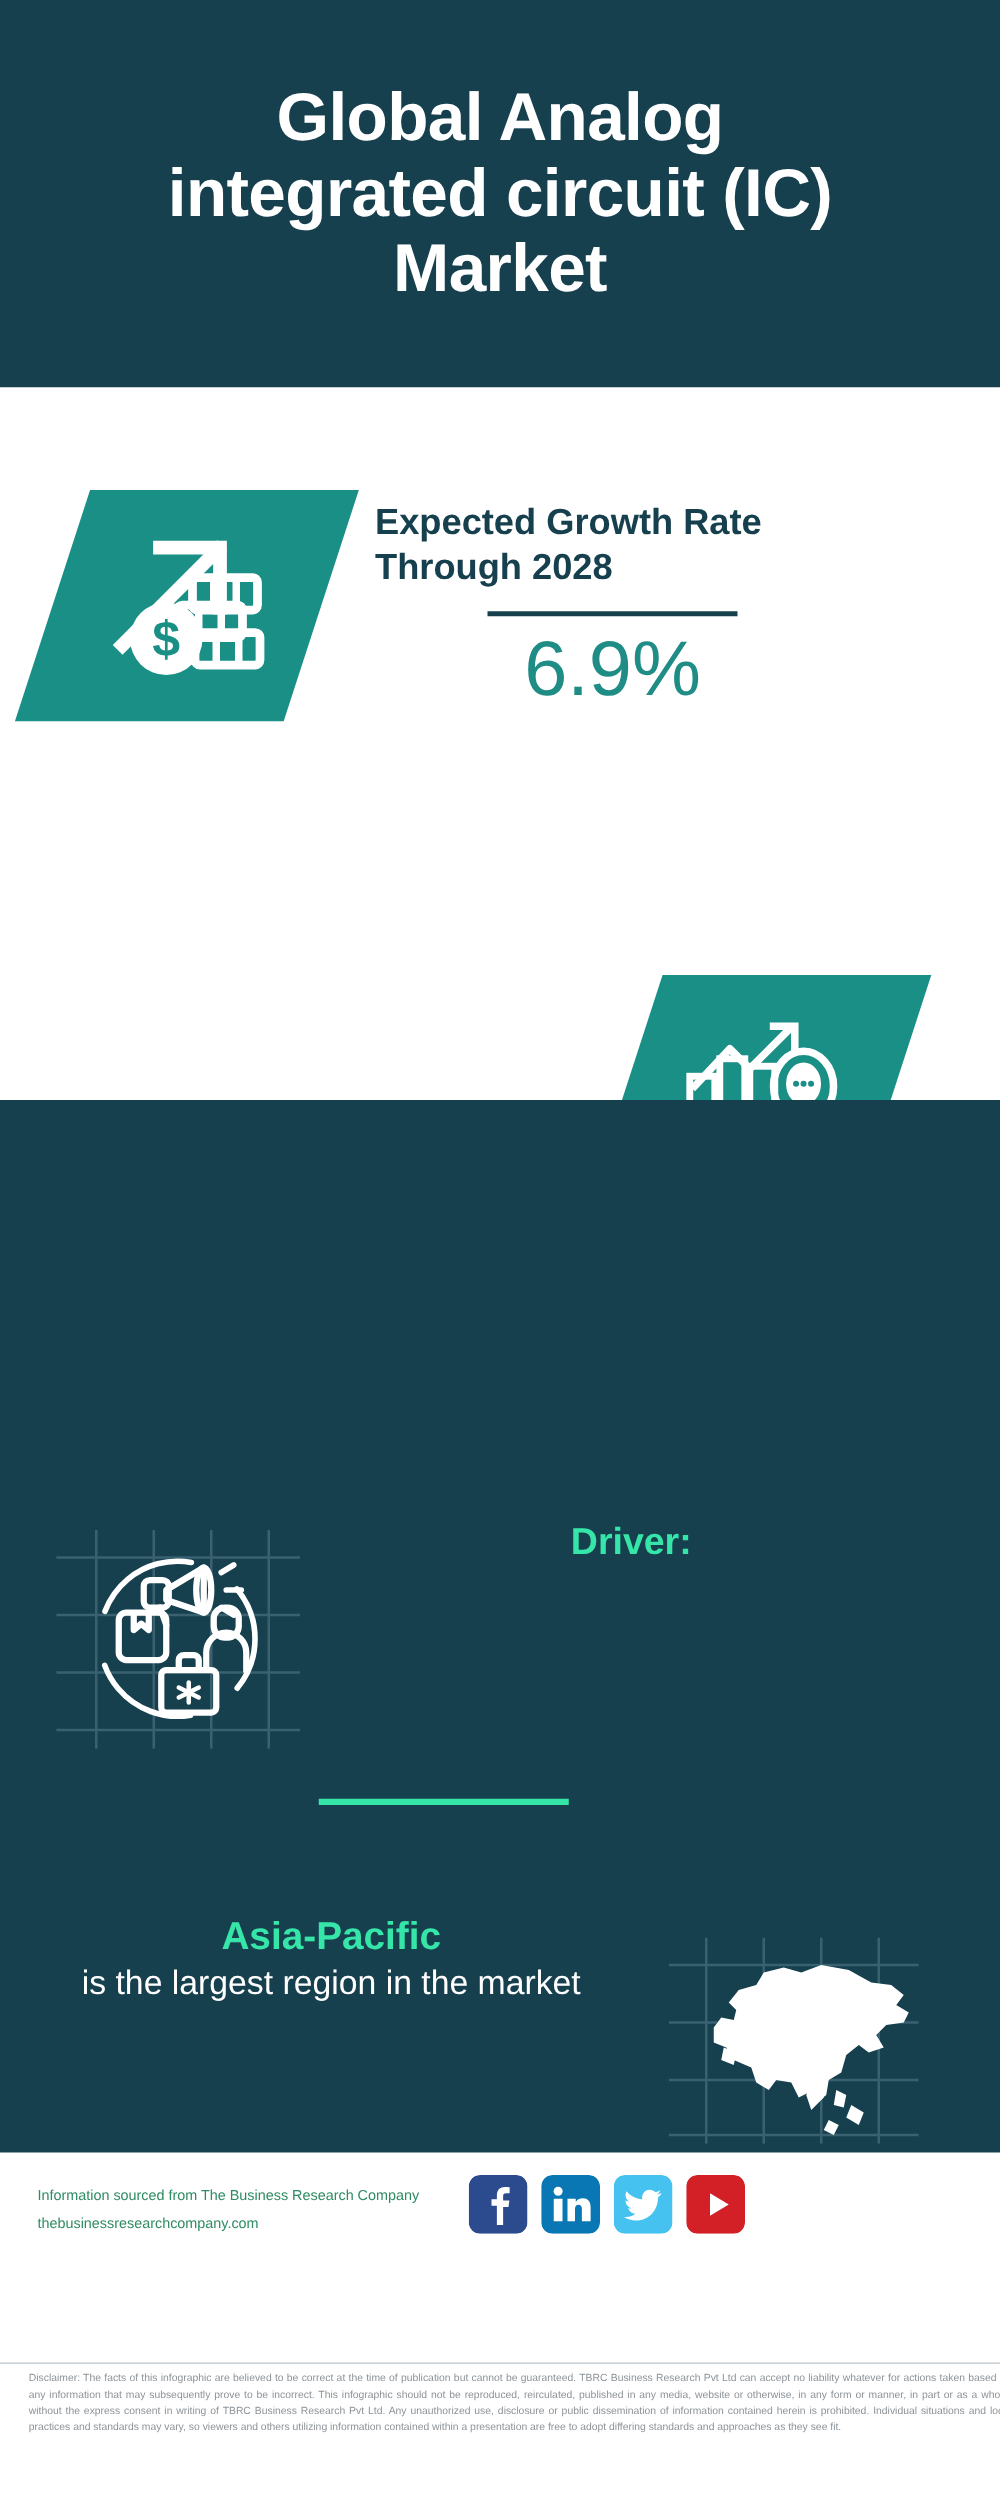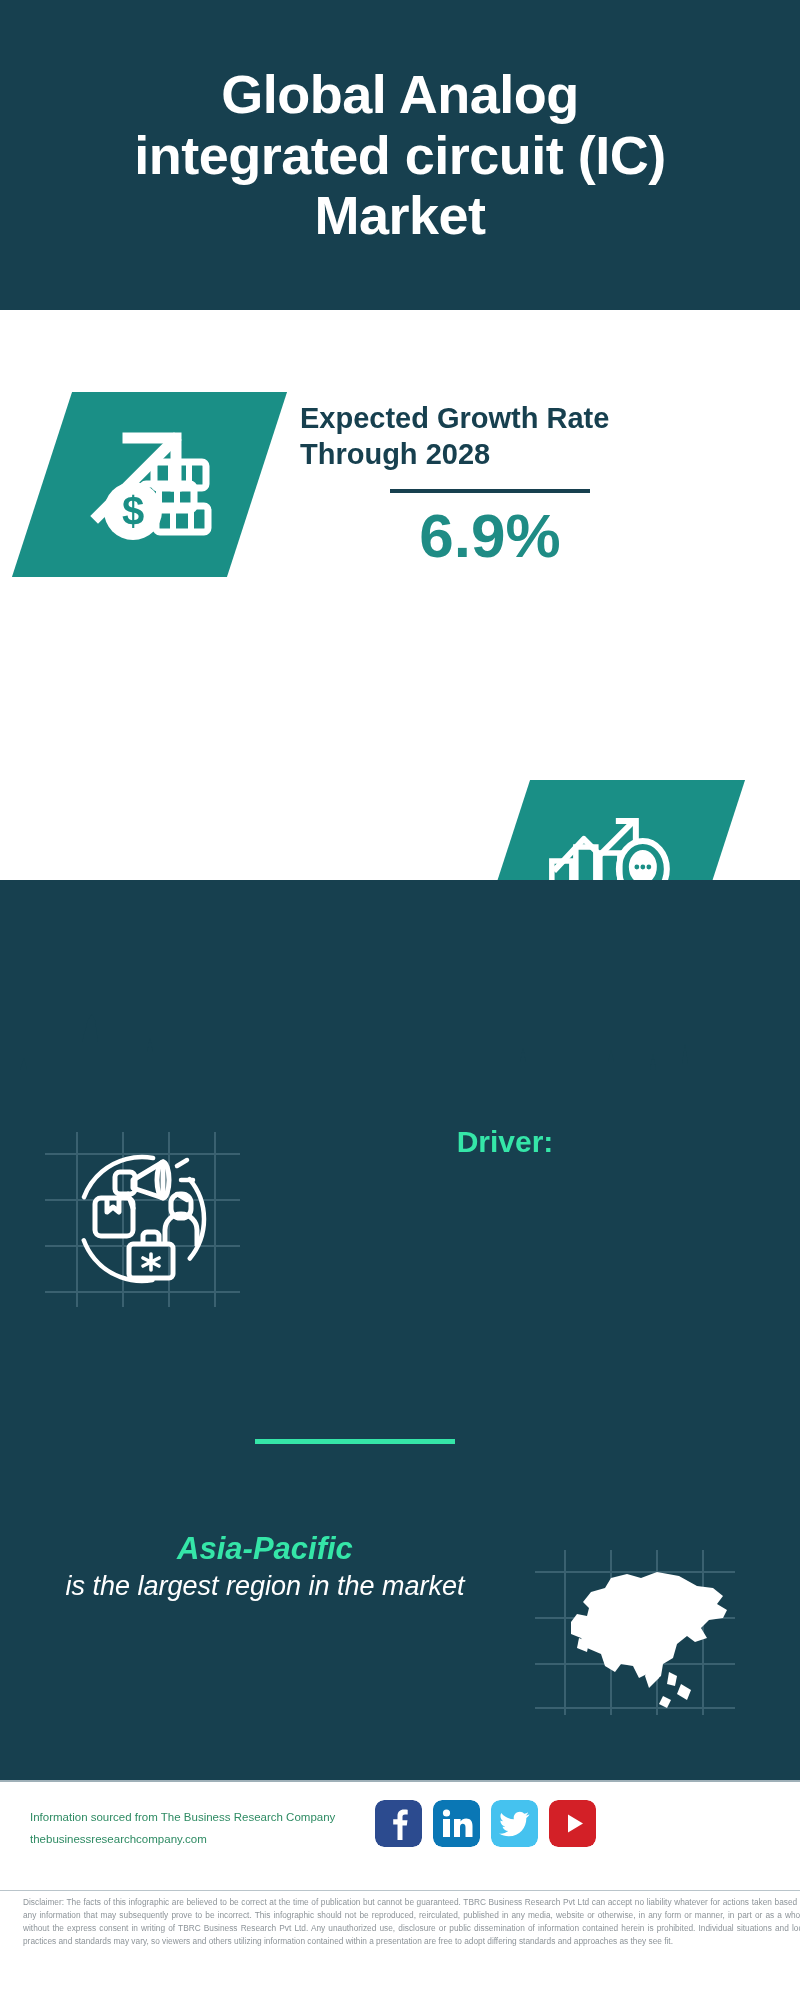--- a/index.html
+++ b/index.html
@@ -41,21 +41,21 @@
 
   
   .stat-label {
     color:#17404F; font-size:29px; font-weight:bold; line-height:1.25;
     text-align:left;
   }
   .stat-rule {
     height:4px; background:#17404F; margin:16px auto 10px auto;
   }
   .stat-value {
-    color:#1F8C85; font-size:62px; font-weight:bold; line-height:1.08;
+    color:#1F8C85; font-size:62px; font-weight:normal; line-height:1.08;
     text-align:center;
   }
 
   .block-growth { position:absolute; left:300px; top:90px; width:380px; }
   .block-growth .stat-rule { width:200px; }
 
   .block-size { position:absolute; left:60px; top:450px; width:360px; }
   .block-size .stat-rule { width:205px; }
 
   
@@ -63,51 +63,51 @@
     position:absolute; left:0; top:880px; width:800px; height:900px;
     background:#17404F;
   }
   .skyline {
     position:absolute; left:0; top:1012px; width:800px; height:110px;
     display:block;
   }
 
   
   .driver-row {
-    position:absolute; left:0; top:1124px; width:800px; height:190px;
+    position:absolute; left:0; top:1216px; width:800px; height:190px;
   }
   .driver-icon { position:absolute; left:45px; top:8px; width:195px; height:175px; }
   .driver-text { position:absolute; left:255px; top:0px; width:500px; text-align:center; }
   .driver-head {
     color:#35E6A8; font-size:30px; font-weight:bold; line-height:1.2;
     margin-bottom:12px;
   }
   .driver-body {
     color:#ffffff; font-size:22px; font-weight:bold; line-height:1.34;
   }
 
   .mid-divider {
     position:absolute; left:255px; top:1439px; width:200px; height:5px;
     background:#35E6A8;
   }
 
   
-  .region-row { position:absolute; left:0; top:1530px; width:788px; height:190px;font-style:italic; }
+  .region-row { position:absolute; left:0; top:1530px; width:788px; height:190px; }
   .region-text { position:absolute; left:30px; top:0; width:470px; text-align:center; }
   .region-head { color:#35E6A8; font-size:31px; font-weight:bold; line-height:1.25; }
   .region-body { color:#ffffff; font-size:27px; font-weight:normal; line-height:1.3; }
   .region-map { position:absolute; left:535px; top:20px; width:200px; height:165px; }
 
   
   .footer-bar {
     position:absolute; left:0; top:1780px; width:800px; height:2px;
     background:#9fb0b8;
   }
   .footer {
-    position:absolute; left:0; top:1782px; width:800px; height:108px;
+    position:absolute; left:0; top:1722px; width:800px; height:108px;
     background:#ffffff;
   }
   .footer-text {
     position:absolute; left:30px; top:25px; width:350px;
     color:#2E8B63; font-size:11.5px; line-height:1.9;
   }
   .social-wrap { position:absolute; left:375px; top:18px; display:flex; gap:11px; }
   .social { width:47px; height:47px; border-radius:9px; display:block; }
 
   .footer-rule {

